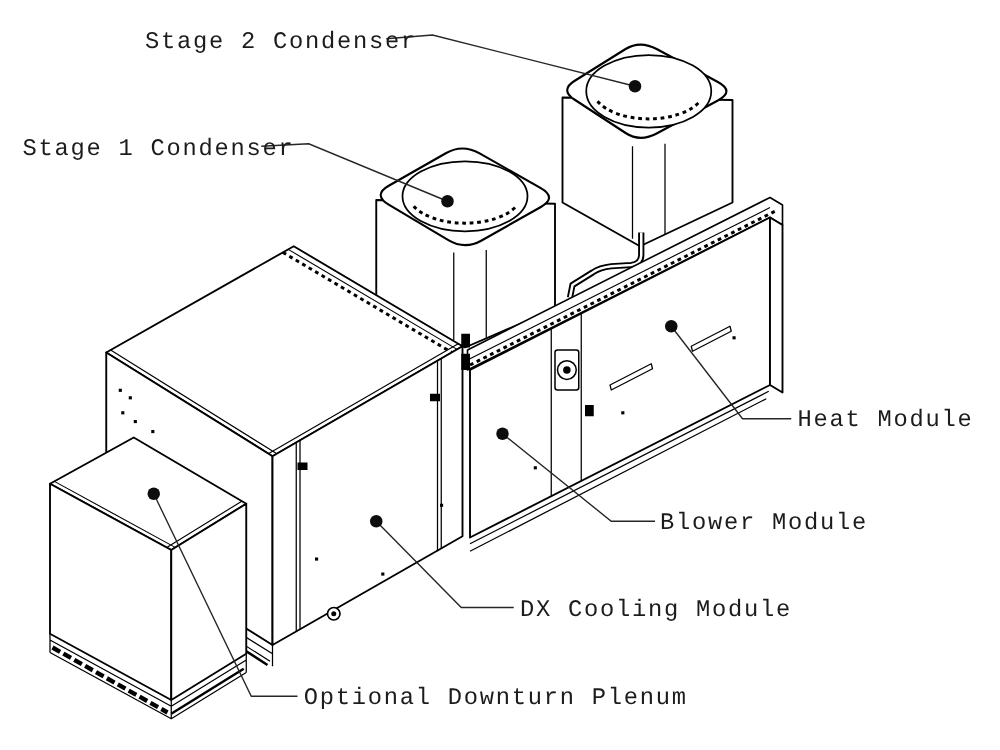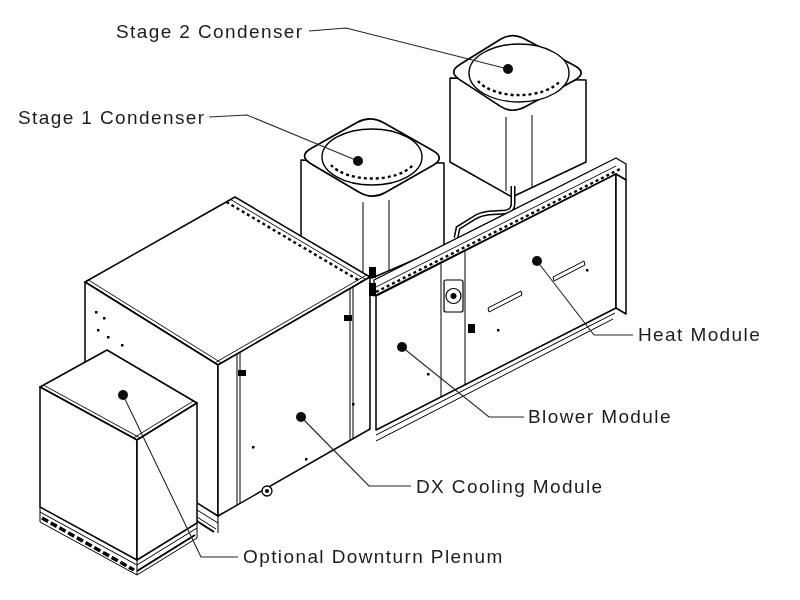--- a/index.html
+++ b/index.html
@@ -1,17 +1,17 @@
 <!DOCTYPE html>
 <html><head>
 <meta charset="utf-8">
 <style>
   html,body{margin:0;padding:0;background:#ffffff;}
   .stage{position:relative;width:800px;height:596px;background:#ffffff;overflow:hidden;
-         font-family:Liberation Sans, sans-serif;}
+         font-family:Liberation Mono, monospace;}
   svg{display:block;}
   .outline{fill:#ffffff;stroke:#000000;stroke-width:1.5;stroke-linejoin:round;}
   .thin{fill:none;stroke:#000000;stroke-width:1;stroke-linejoin:round;}
   .thin9{fill:none;stroke:#000000;stroke-width:.9;}
   .hatch{fill:none;stroke:#000000;stroke-width:2.4;stroke-dasharray:3 3;}
   .heavy{fill:none;stroke:#000000;stroke-width:3.5;stroke-dasharray:7 3;}
   .leader{fill:none;stroke:#262626;stroke-width:1.1;}
   .dot{fill:#0d0d0d;stroke:none;}
   .mark{fill:#000000;stroke:none;}
   .callout{fill:#1c1c1c;font-size:19px;letter-spacing:1.4px;}

